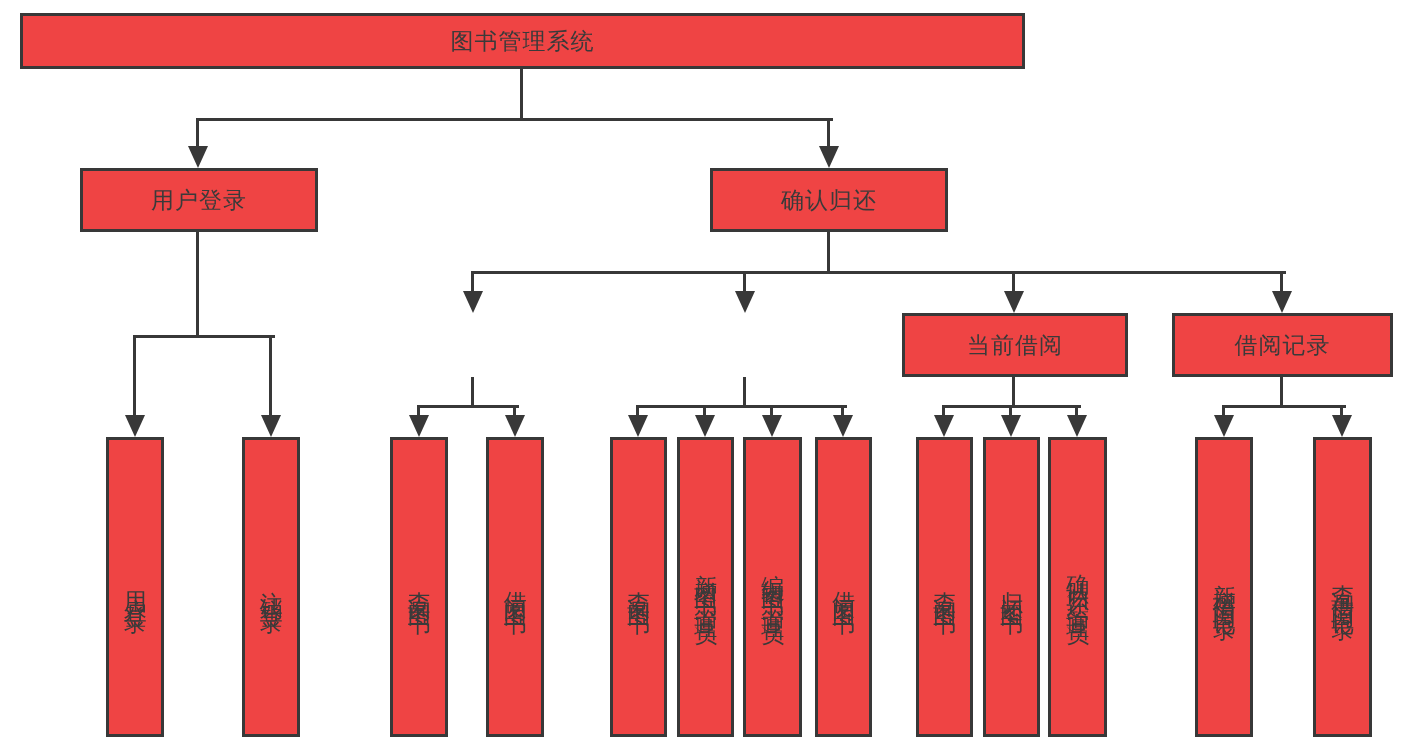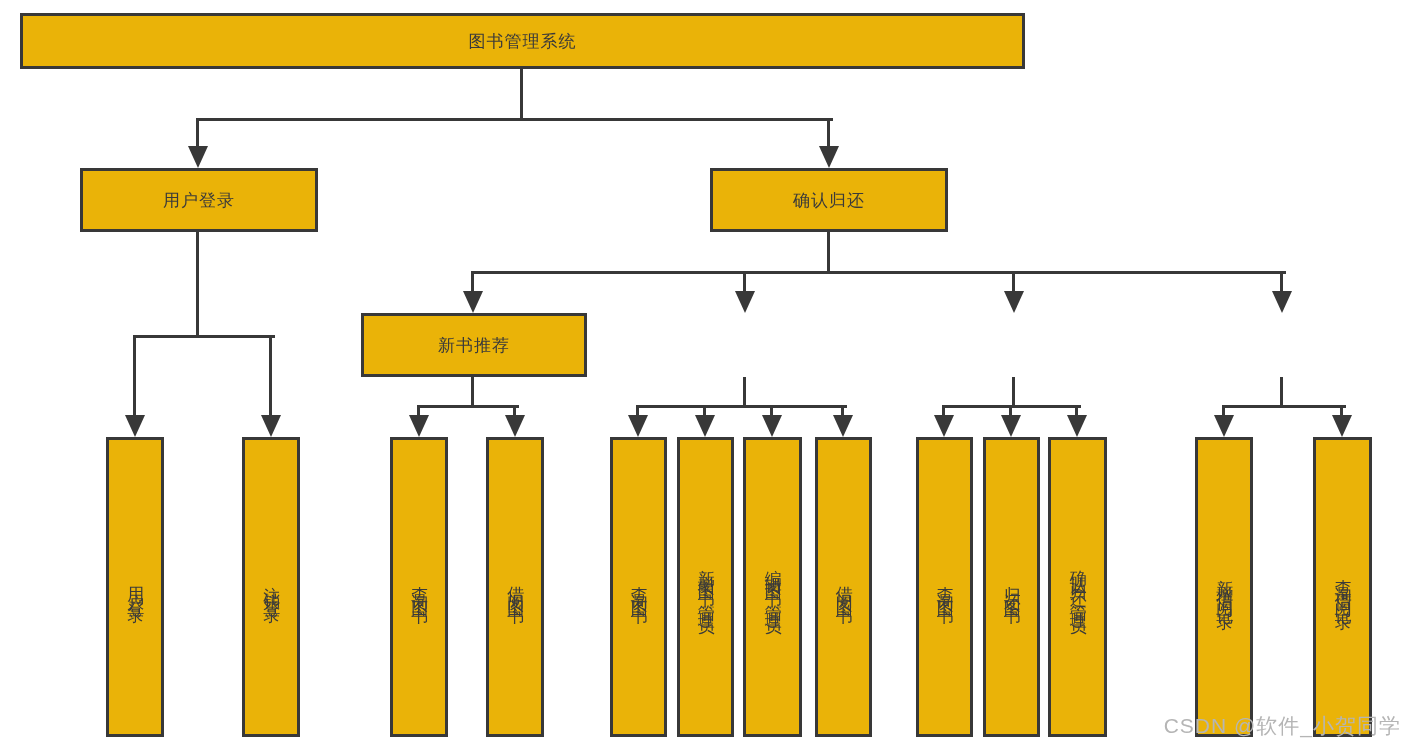--- a/index.html
+++ b/index.html
@@ -14,26 +14,26 @@
     position:relative;
     width:1405px;
     height:747px;
     background:var(--bg);
     overflow:hidden;
   }
   .node{
     position:absolute;
     box-sizing:border-box;
     border:3px solid var(--line);
-    background:#eab308;
+    background:#ef4444;
     display:flex;
     align-items:center;
     justify-content:center;
     color:var(--text);
-    font-size:17px;
+    font-size:23px;
     letter-spacing:1px;
     white-space:nowrap;
     text-align:right;
   }
   .node.vert span{
     writing-mode:vertical-rl;
     text-orientation:mixed;
     letter-spacing:7px;
     line-height:1.2;
     white-space:normal;
@@ -68,22 +68,25 @@
     <span>图书管理系统</span>
   </div>
 
   <div class="node" style="left:80px;top:168px;width:238px;height:64px">
     <span>用户登录</span>
   </div>
   <div class="node" style="left:710px;top:168px;width:238px;height:64px">
     <span>确认归还</span>
   </div>
 
-  <div class="node" style="left:361px;top:313px;width:226px;height:64px">
-    <span>新书推荐</span>
+  <div class="node" style="left:902px;top:313px;width:226px;height:64px">
+    <span>当前借阅</span>
+  </div>
+  <div class="node" style="left:1172px;top:313px;width:221px;height:64px">
+    <span>借阅记录</span>
   </div>
 
   <div class="node vert" style="left:106px;top:437px;width:58px;height:300px">
     <span>用户登录</span>
   </div>
   <div class="node vert" style="left:242px;top:437px;width:58px;height:300px">
     <span>注销登录</span>
   </div>
 
   <div class="node vert" style="left:390px;top:437px;width:58px;height:300px">
@@ -116,21 +119,20 @@
     <span>确认归还（管理员）</span>
   </div>
 
   <div class="node vert" style="left:1195px;top:437px;width:58px;height:300px">
     <span>新增借阅记录</span>
   </div>
   <div class="node vert" style="left:1313px;top:437px;width:59px;height:300px">
     <span>查询借阅记录</span>
   </div>
 
-  <div class="watermark">CSDN @软件_小贺同学</div>
 <div class="vline" style="left: 520px; top: 69px; width: 3px; height: 50px;"></div>
     <div class="vline" style="left: 196px; top: 118px; width: 3px; height: 32px;"></div>
     <div class="vline" style="left: 827px; top: 118px; width: 3px; height: 32px;"></div>
     <div class="vline" style="left: 196px; top: 232px; width: 3px; height: 106px;"></div>
     <div class="vline" style="left: 133px; top: 335px; width: 3px; height: 82px;"></div>
     <div class="vline" style="left: 269px; top: 335px; width: 3px; height: 82px;"></div>
     <div class="vline" style="left: 827px; top: 232px; width: 3px; height: 42px;"></div>
     <div class="vline" style="left: 471px; top: 271px; width: 3px; height: 22px;"></div>
     <div class="vline" style="left: 743px; top: 271px; width: 3px; height: 22px;"></div>
     <div class="vline" style="left: 1012px; top: 271px; width: 3px; height: 22px;"></div>

